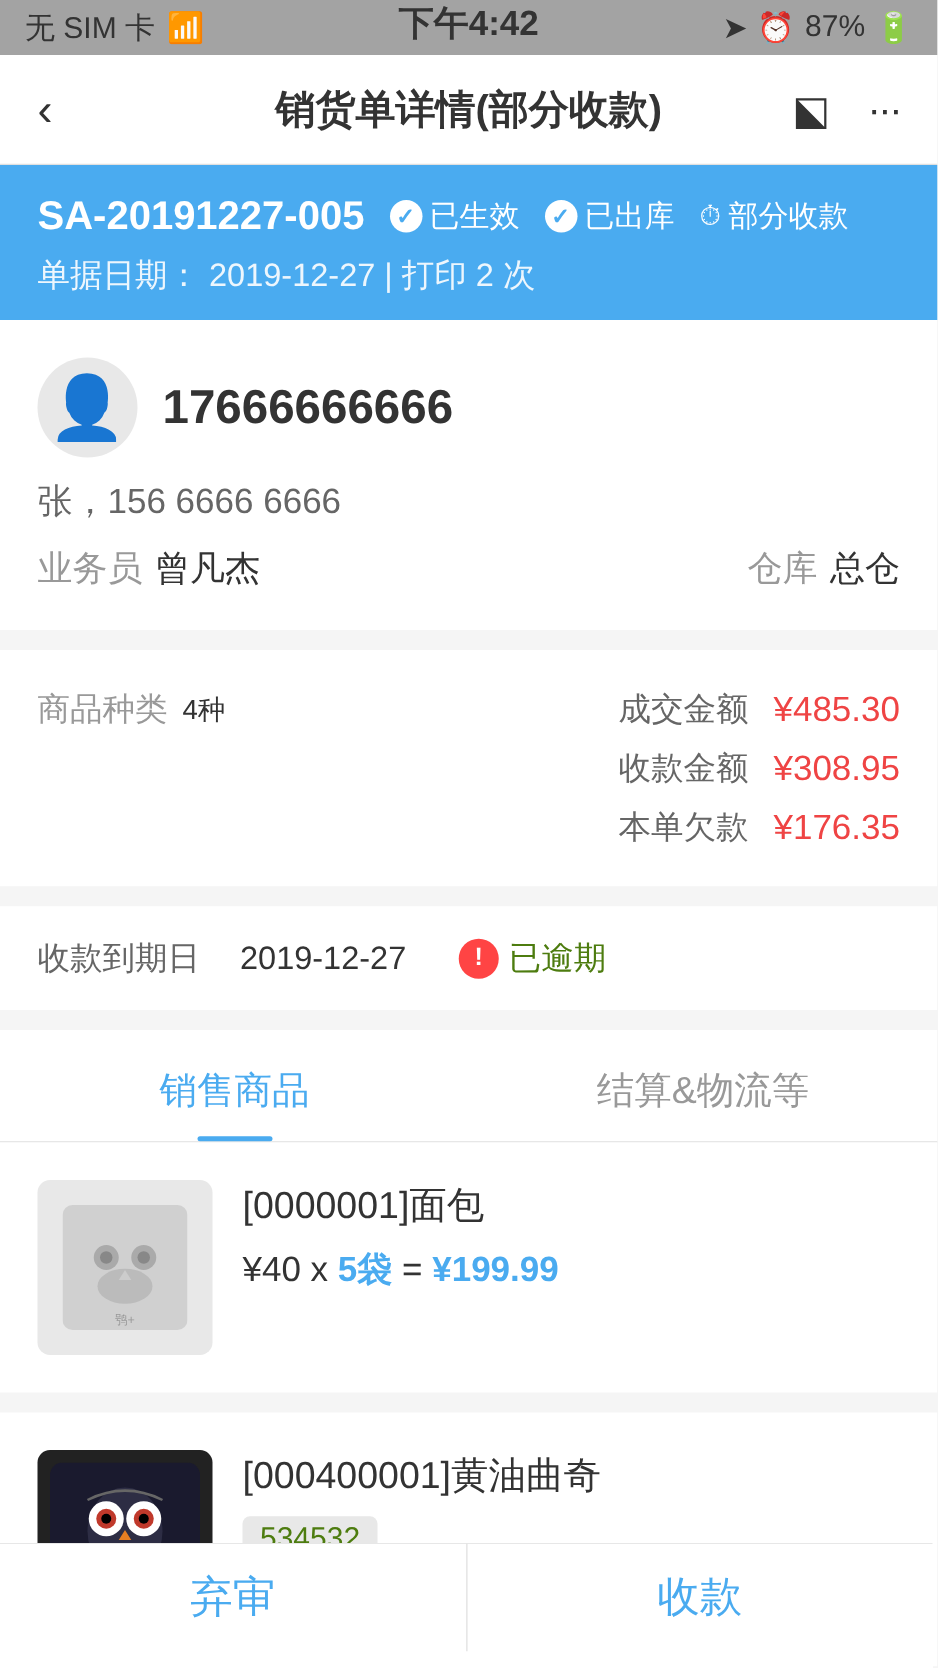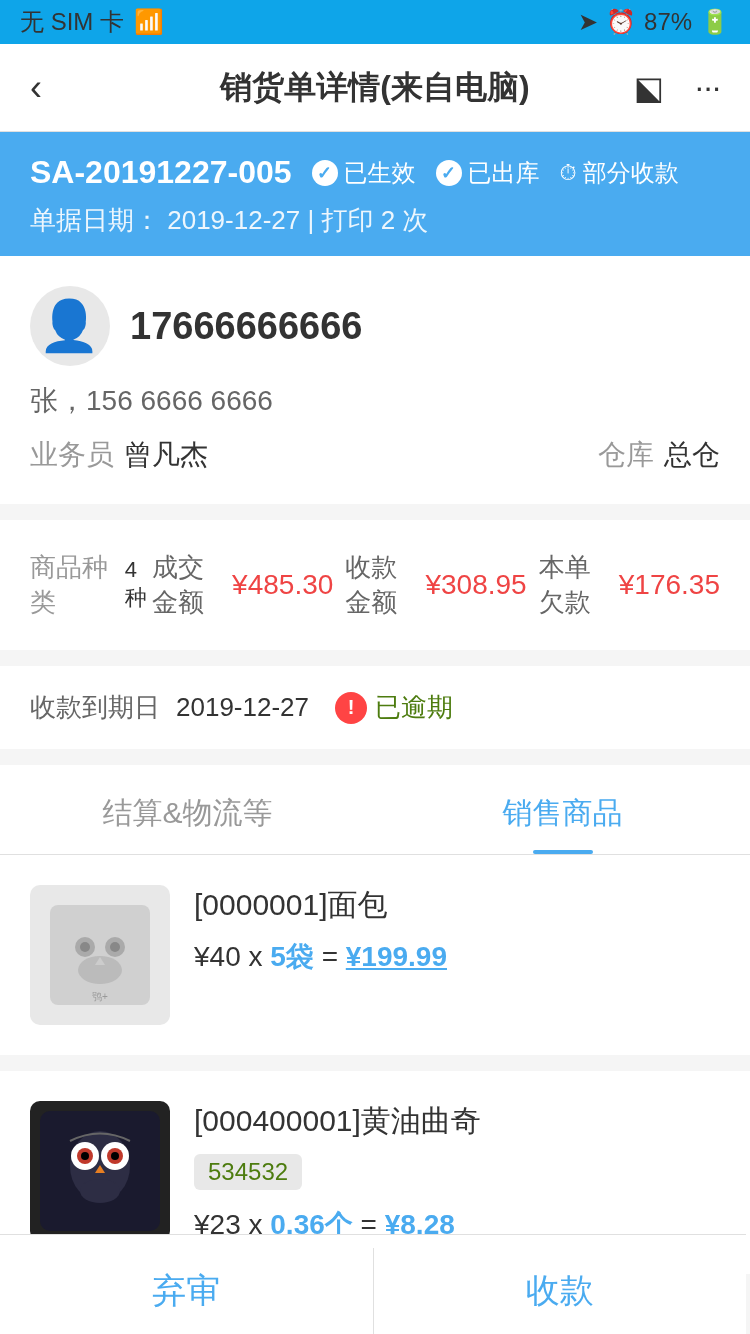--- a/index.html
+++ b/index.html
@@ -9,21 +9,21 @@
       width: 750px;
       min-height: 1334px;
       background: #f5f5f5;
       font-size: 28px;
       color: #333;
     }
 
     
     .status-bar {
       height: 44px;
-      background: #0ea5e9;
+      background: #a3a3a3;
       display: flex;
       justify-content: space-between;
       padding: 0 20px;
       font-size: 24px;
       font-weight: 500;
     }
     .status-left {
       display: flex;
       align-items: center;
       gap: 10px;
@@ -208,21 +208,21 @@
       font-size: 26px;
       color: #999;
     }
     .stats-value {
       font-size: 22px;
       color: #333;
       font-weight: 500;
     }
     .stats-right {
       display: flex;
-      flex-direction: row;
+      flex-direction: column;
       align-items: flex-end;
       gap: 12px;
     }
     .amount-row {
       display: flex;
       gap: 20px;
       align-items: center;
     }
     .amount-label {
       font-size: 26px;
@@ -234,21 +234,21 @@
       font-weight: 500;
     }
 
     
     .due-section {
       background: #fff;
       padding: 24px 30px;
       margin-bottom: 16px;
       display: flex;
       align-items: center;
-      gap: 16px;
+      gap: 32px;
     }
     .due-label {
       font-size: 26px;
       color: #666;
     }
     .due-date {
       font-size: 26px;
       color: #333;
     }
     .overdue-badge {
@@ -351,21 +351,20 @@
       font-size: 28px;
       color: #333;
     }
     .product-qty {
       color: #4AABF0;
       font-weight: bold;
     }
     .product-total {
       color: #4AABF0;
       font-weight: bold;
-      text-decoration: underline;
     }
 
     
     .owl-image {
       width: 140px;
       height: 140px;
       border-radius: 10px;
       background: #222;
       display: flex;
       align-items: center;
@@ -375,21 +374,21 @@
 
     
     .bottom-bar {
       position: fixed;
       bottom: 0;
       width: 746px;
       height: 100px;
       background: #fff;
       border-top: 1px solid #e0e0e0;
       display: flex;
-      align-items: flex-end;
+      align-items: flex-start;
     }
     .bottom-btn {
       flex: 1;
       text-align: center;
       font-size: 34px;
       font-weight: 500;
       padding: 20px 0;
       cursor: pointer;
     }
     .bottom-btn.reject {
@@ -401,31 +400,32 @@
     }
   </style>
 </head>
 <body>
 
 <div class="status-bar">
   <div class="status-left">
     <span>无 SIM 卡</span>
     <span>📶</span>
   </div>
+  <div class="status-center">下午4:42</div>
   <div class="status-right">
     <span>➤</span>
     <span>⏰</span>
     <span>87%</span>
     <span>🔋</span>
   </div>
 </div>
 
 <div class="nav-bar">
   <span class="nav-back">‹</span>
-  <span class="nav-title">销货单详情(来自电脑)</span>
+  <span class="nav-title">销货单详情(部分收款)</span>
   <div class="nav-right">
     <span class="nav-share">⬕</span>
     <span class="nav-more">···</span>
   </div>
 </div>
 
 <div class="blue-header">
   <div class="order-id-row">
     <span class="order-id">SA-20191227-005</span>
     <div class="badge">
@@ -491,25 +491,25 @@
 <div class="due-section">
   <span class="due-label">收款到期日</span>
   <span class="due-date">2019-12-27</span>
   <div class="overdue-badge">
     <div class="overdue-icon">!</div>
     <span class="overdue-text">已逾期</span>
   </div>
 </div>
 
 <div class="tabs-section">
+  <div class="tab active">
+    <span>销售商品</span>
+  </div>
   <div class="tab">
     <span>结算&amp;物流等</span>
-  </div>
-  <div class="tab active">
-    <span>销售商品</span>
   </div>
 </div>
 
 <div class="product-list">
 
   <div class="product-item">
     <div class="product-image">
 
       <svg width="100" height="100" viewBox="0 0 100 100">
         <rect width="100" height="100" fill="#d0d0d0" rx="8"></rect>

